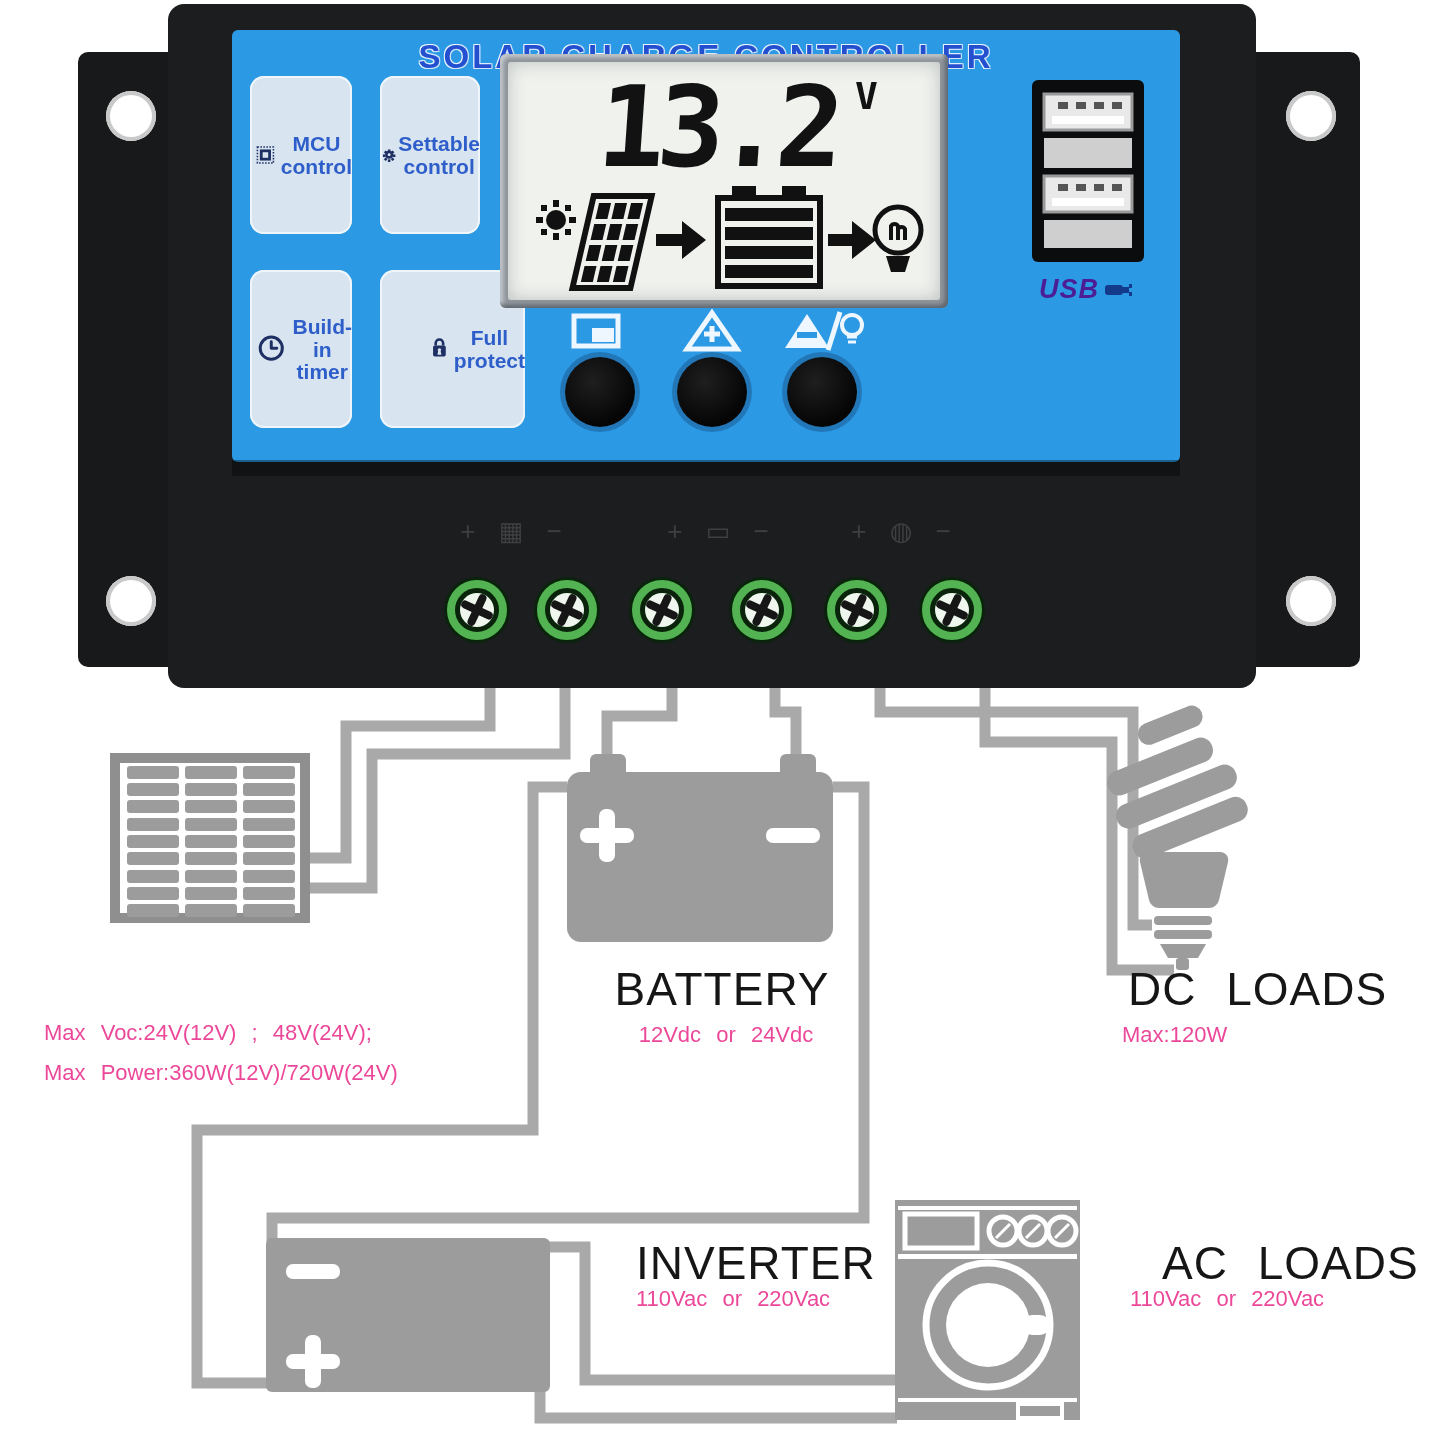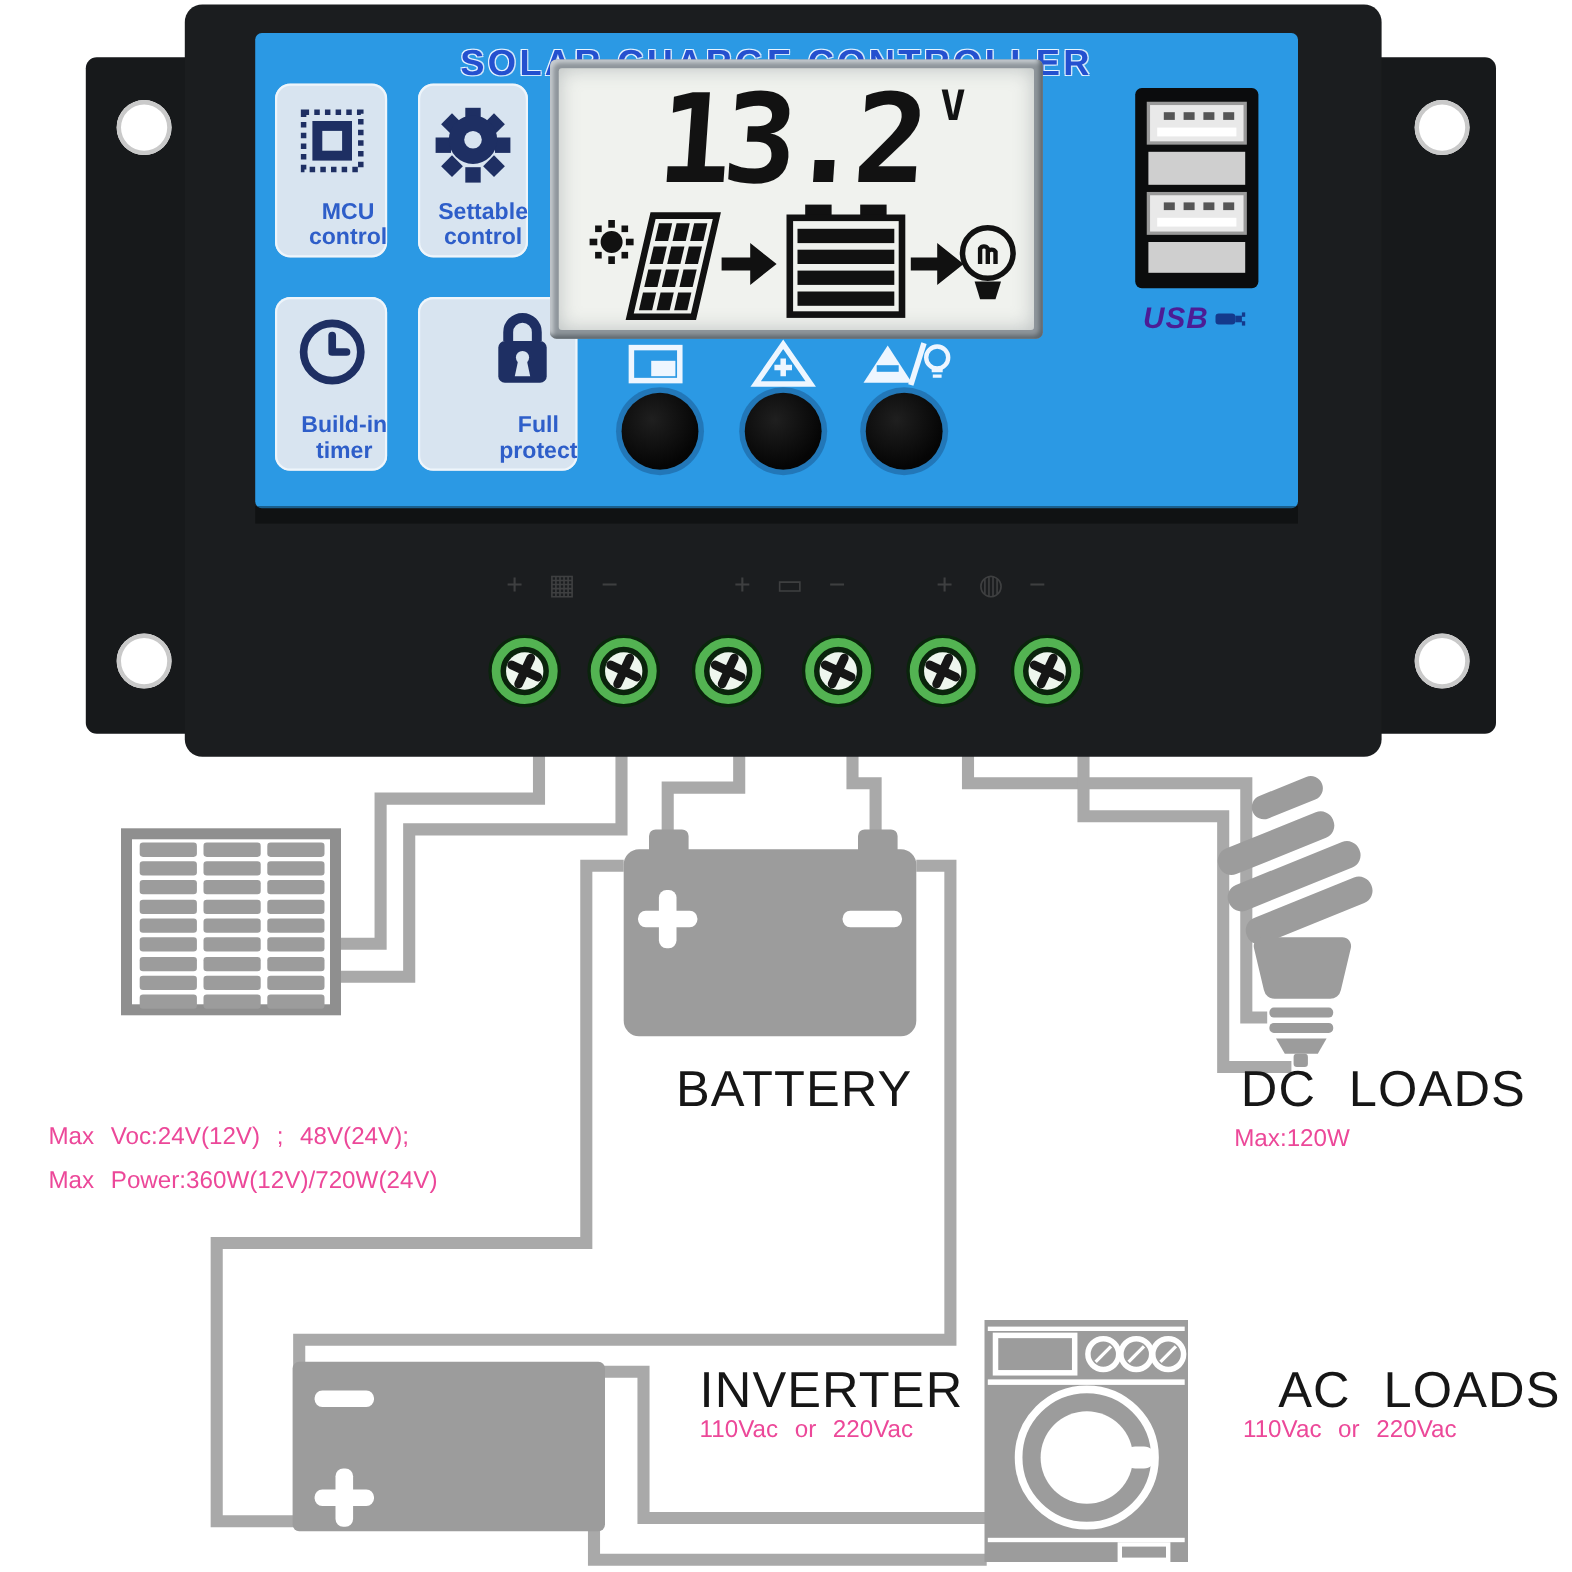--- a/index.html
+++ b/index.html
@@ -13,21 +13,21 @@
   .hole{width:50px;height:50px;border-radius:50%;background:#fff;z-index:3;
         box-shadow:inset 0 0 0 4px #c9c9c9;}
   .body{left:168px;top:4px;width:1088px;height:684px;background:#1b1d1f;border-radius:16px;z-index:2;}
   .face{left:232px;top:30px;width:948px;height:432px;border-radius:6px;z-index:3;}
   .face-shadow{left:232px;top:460px;width:948px;height:16px;background:rgba(0,0,0,.38);z-index:4;}
   .title{left:0;top:8px;width:100%;text-align:center;font-size:33px;font-weight:bold;
          letter-spacing:3px;color:#2450cf;
          text-shadow:1px 1px 0 #cfe6fa,-1px -1px 0 #eaf5ff,1px -1px 0 #cfe6fa,-1px 1px 0 #eaf5ff;}
   
   .badge{width:102px;height:158px;background:#d8e4f0;border-radius:14px;
-         display:flex;flex-direction:column;align-items:flex-end;justify-content:flex-start;
+         display:flex;flex-direction:row;align-items:center;justify-content:flex-start;
          box-shadow:inset 0 0 0 2px #eef5fb;}
   .badge .lbl{white-space:pre-line;text-align:center;font-size:21px;font-weight:bold;
               color:#2e5ec9;line-height:1.08;margin-top:2px;}
   
   .lcd-frame{left:268px;top:24px;width:448px;height:254px;background:#8e959b;border-radius:6px;
              box-shadow:inset -3px -3px 4px #5f676d, inset 3px 3px 4px #c9ced2;}
   .lcd{left:8px;top:8px;width:432px;height:238px;background:#f0f2ee;border-radius:3px;
        box-shadow:inset 0 0 18px rgba(90,100,110,.35);}
   .lcd-voltage{top:0px;left:0;right:104px;text-align:right;
                font-family:"DejaVu Sans Mono",monospace;font-weight:bold;font-size:112px;
@@ -338,20 +338,21 @@
     <use href="#screwg" x="492" y="36"></use>
     <use href="#screwg" x="592" y="36"></use>
     <use href="#screwg" x="687" y="36"></use>
     <use href="#screwg" x="782" y="36"></use>
   </svg>
 
   <div class="abs dg-spec" style="left:44px;top:1020px;">Max Voc:24V(12V) ; 48V(24V);</div>
   <div class="abs dg-spec" style="left:44px;top:1060px;">Max Power:360W(12V)/720W(24V)</div>
 
   <div class="abs dg-title ctr" style="left:722px;top:962px;">BATTERY</div>
+  <div class="abs dg-spec ctr" style="left:726px;top:1022px;">12Vdc or 24Vdc</div>
 
   <div class="abs dg-title" style="left:1128px;top:962px;">DC LOADS</div>
   <div class="abs dg-spec" style="left:1122px;top:1022px;">Max:120W</div>
 
   <div class="abs dg-title" style="left:636px;top:1236px;">INVERTER</div>
   <div class="abs dg-spec" style="left:636px;top:1286px;">110Vac or 220Vac</div>
 
   <div class="abs dg-title" style="left:1162px;top:1236px;">AC LOADS</div>
   <div class="abs dg-spec" style="left:1130px;top:1286px;">110Vac or 220Vac</div>
 

